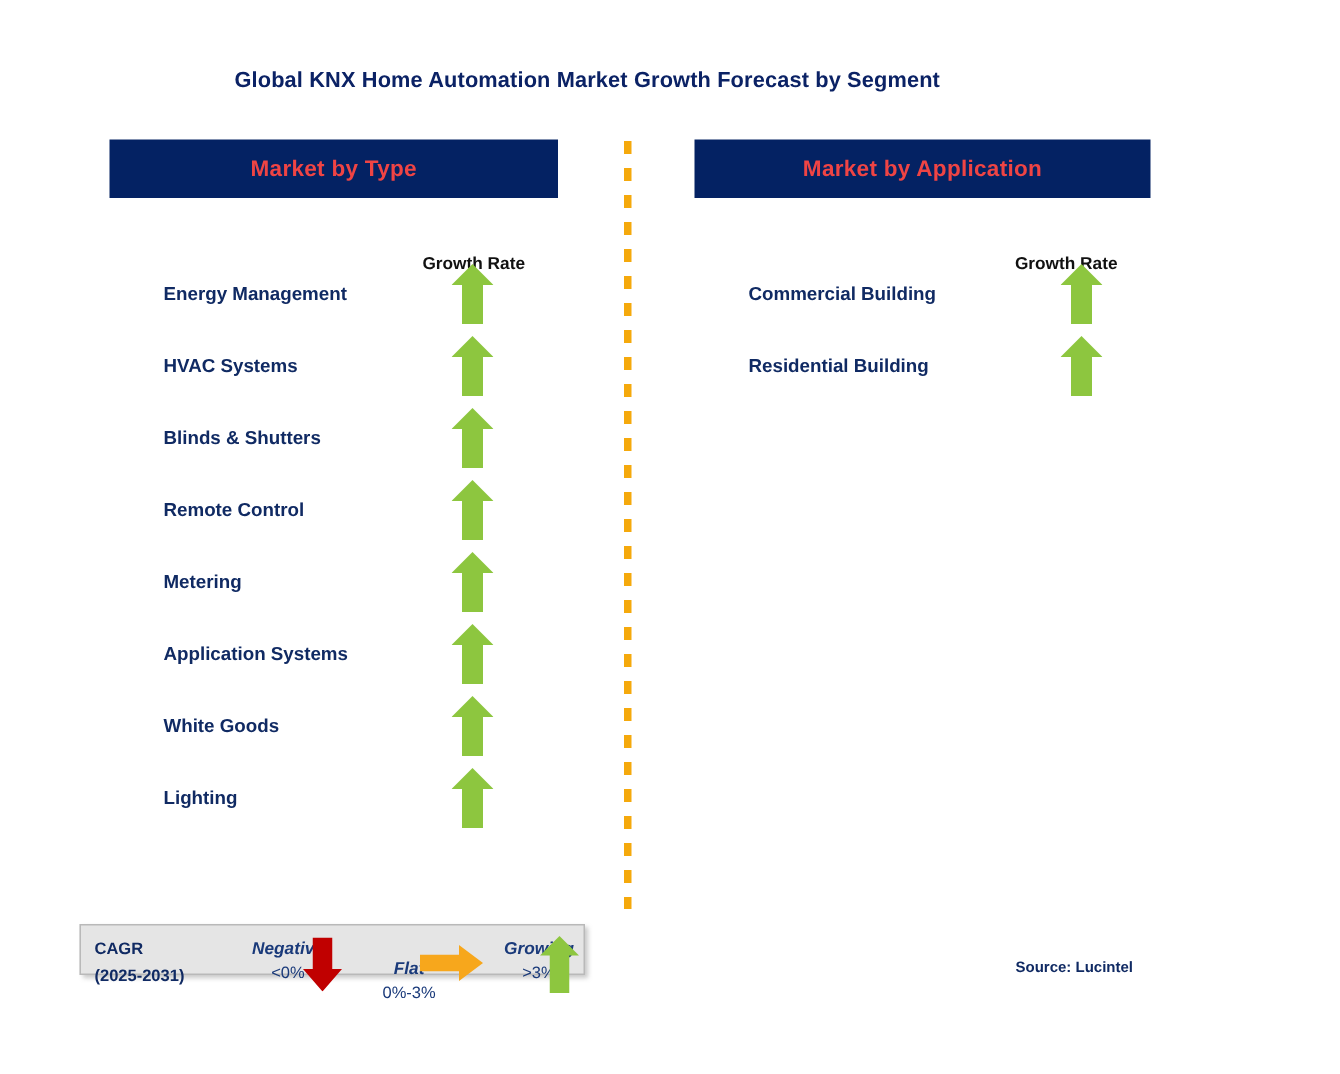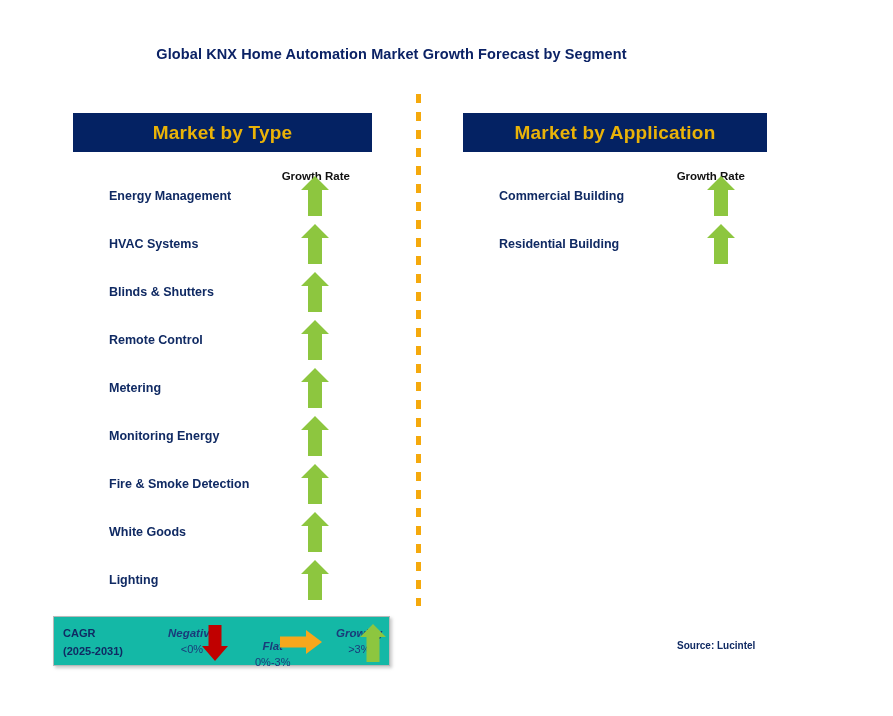--- a/index.html
+++ b/index.html
@@ -28,28 +28,27 @@
   }
 
   
   .panel { position: absolute; top: 93px; }
   #panel-type        { left: 73px;  width: 299px; }
   #panel-application { left: 463px; width: 304px; border-radius: 11px; }
 
   .panel-header {
     height: 39px;
     background: #042263;
-    color: #eab308;
-    font-size: 19px;
+    color: #ef4444;
+    font-size: 15px;
     font-weight: bold;
     display: flex;
     align-items: center;
     justify-content: center;
     letter-spacing: 0.2px;
-    margin-top: 20px;
   }
 
   .growth-rate-label {
     position: absolute;
     top: 49px;
     font-size: 11.5px;
     font-weight: bold;
     color: #111111;
     white-space: nowrap;
     margin-top: 28px;
@@ -111,22 +110,22 @@
     background-size: 5px 18px;
     background-repeat: repeat-y;
   }
 
   
   #legend {
     position: absolute;
     left: 53px;
     top: 616px;
     width: 337px;
-    height: 50px;
-    background: #14b8a6;
+    height: 34px;
+    background: #e5e5e5;
     border: 1px solid #b9b9b9;
     box-shadow: 2px 2px 3px rgba(120,120,120,0.40);
     box-sizing: border-box;
   }
   .legend-inner {
     position: relative;
     width: 100%;
     height: 100%;
   }
   .legend-cagr {
@@ -230,36 +229,28 @@
     <div class="segment-row">
       <span class="segment-label">Metering</span>
       <span class="arrow-cell">
         <svg class="arrow-up-svg" width="28" height="40" viewBox="0 0 28 40" aria-hidden="true">
           <polygon points="14,0 28,14 21,14 21,40 7,40 7,14 0,14" fill="#8DC63F"></polygon>
         </svg>
       </span>
     </div>
 
     <div class="segment-row">
-      <span class="segment-label">Monitoring Energy</span>
-      <span class="arrow-cell">
-        <svg class="arrow-up-svg" width="28" height="40" viewBox="0 0 28 40" aria-hidden="true">
-          <polygon points="14,0 28,14 21,14 21,40 7,40 7,14 0,14" fill="#8DC63F"></polygon>
-        </svg>
-      </span>
-    </div>
-
-    <div class="segment-row">
-      <span class="segment-label">Fire &amp; Smoke Detection</span>
-      <span class="arrow-cell">
-        <svg class="arrow-up-svg" width="28" height="40" viewBox="0 0 28 40" aria-hidden="true">
-          <polygon points="14,0 28,14 21,14 21,40 7,40 7,14 0,14" fill="#8DC63F"></polygon>
-        </svg>
-      </span>
-    </div>
+      <span class="segment-label">Application Systems</span>
+      <span class="arrow-cell">
+        <svg class="arrow-up-svg" width="28" height="40" viewBox="0 0 28 40" aria-hidden="true">
+          <polygon points="14,0 28,14 21,14 21,40 7,40 7,14 0,14" fill="#8DC63F"></polygon>
+        </svg>
+      </span>
+    </div>
+
 
     <div class="segment-row">
       <span class="segment-label">White Goods</span>
       <span class="arrow-cell">
         <svg class="arrow-up-svg" width="28" height="40" viewBox="0 0 28 40" aria-hidden="true">
           <polygon points="14,0 28,14 21,14 21,40 7,40 7,14 0,14" fill="#8DC63F"></polygon>
         </svg>
       </span>
     </div>
 

